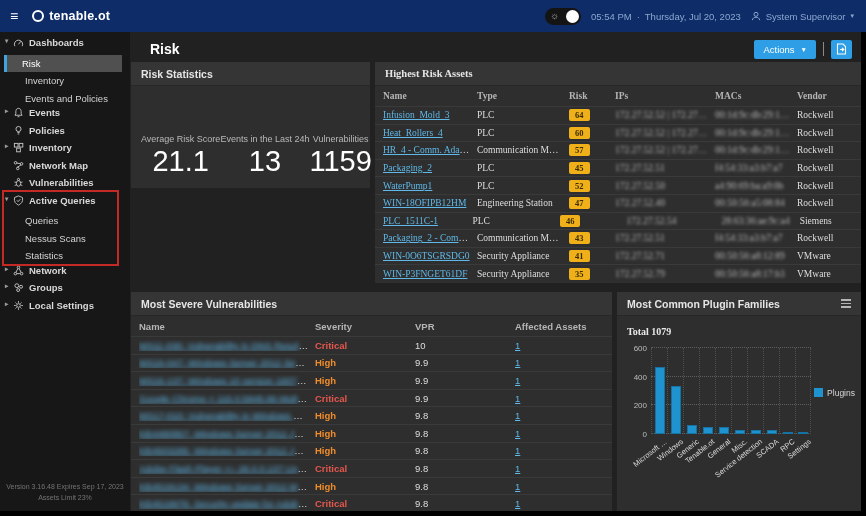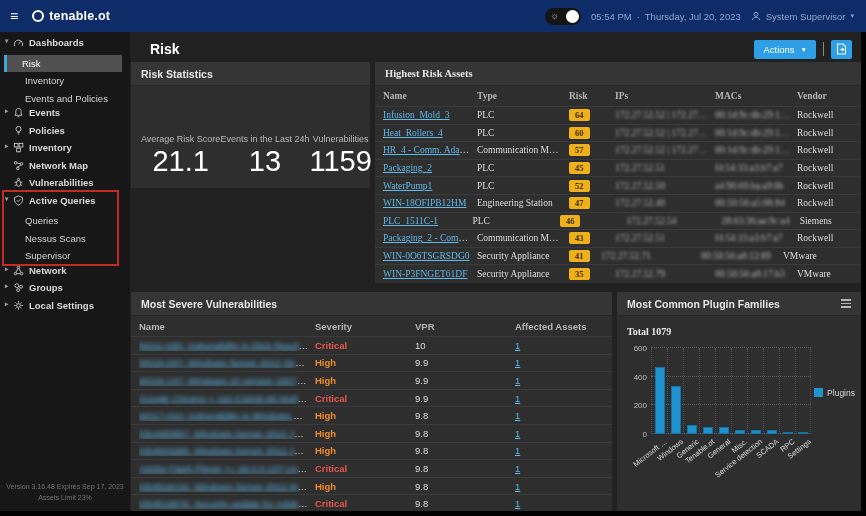--- a/index.html
+++ b/index.html
@@ -200,21 +200,21 @@
           </span>
           <span>Active Queries</span>
         </div>
         <div class="nav-child">
           <span>Queries</span>
         </div>
         <div class="nav-child">
           <span>Nessus Scans</span>
         </div>
         <div class="nav-child">
-          <span>Supervisor</span>
+          <span>Statistics</span>
         </div>
         <div class="nav-row">
           <span class="arrow">▸</span>
           <span class="nav-icon">
             <svg width="11" height="11" viewBox="0 0 12 12">
               <circle cx="6" cy="2.6" r="1.4" fill="none" stroke="#c8c8c8" stroke-width="1"></circle>
               <circle cx="2.6" cy="9.4" r="1.4" fill="none" stroke="#c8c8c8" stroke-width="1"></circle>
               <circle cx="9.4" cy="9.4" r="1.4" fill="none" stroke="#c8c8c8" stroke-width="1"></circle>
               <line x1="5.3" y1="3.9" x2="3.2" y2="8.1" fill="none" stroke="#c8c8c8" stroke-width="1"></line>
               <line x1="6.7" y1="3.9" x2="8.8" y2="8.1" fill="none" stroke="#c8c8c8" stroke-width="1"></line>
@@ -366,21 +366,21 @@
             <span class="cell" style="width:94px"><span class="link">Packaging_2 - Comm. …</span></span>
             <span class="cell" style="width:92px">Communication Module</span>
             <span class="cell" style="width:46px"><span class="badge">43</span></span>
             <span class="cell blur1" style="width:100px">172.27.52.51</span>
             <span class="cell blur1" style="width:82px">f4:54:33:a3:b7:a7</span>
             <span class="cell" style="width:56px">Rockwell</span>
           </div>
           <div class="trow">
             <span class="cell" style="width:94px"><span class="link">WIN-0O6TSGRSDG0</span></span>
             <span class="cell" style="width:92px">Security Appliance</span>
-            <span class="cell" style="width:32px"><span class="badge">41</span></span>
+            <span class="cell" style="width:46px"><span class="badge">41</span></span>
             <span class="cell blur1" style="width:100px">172.27.52.71</span>
             <span class="cell blur1" style="width:82px">00:50:56:a8:12:89</span>
             <span class="cell" style="width:56px">VMware</span>
           </div>
           <div class="trow">
             <span class="cell" style="width:94px"><span class="link">WIN-P3FNGET61DF</span></span>
             <span class="cell" style="width:92px">Security Appliance</span>
             <span class="cell" style="width:46px"><span class="badge">35</span></span>
             <span class="cell blur1" style="width:100px">172.27.52.79</span>
             <span class="cell blur1" style="width:82px">00:50:56:a8:17:b3</span>

